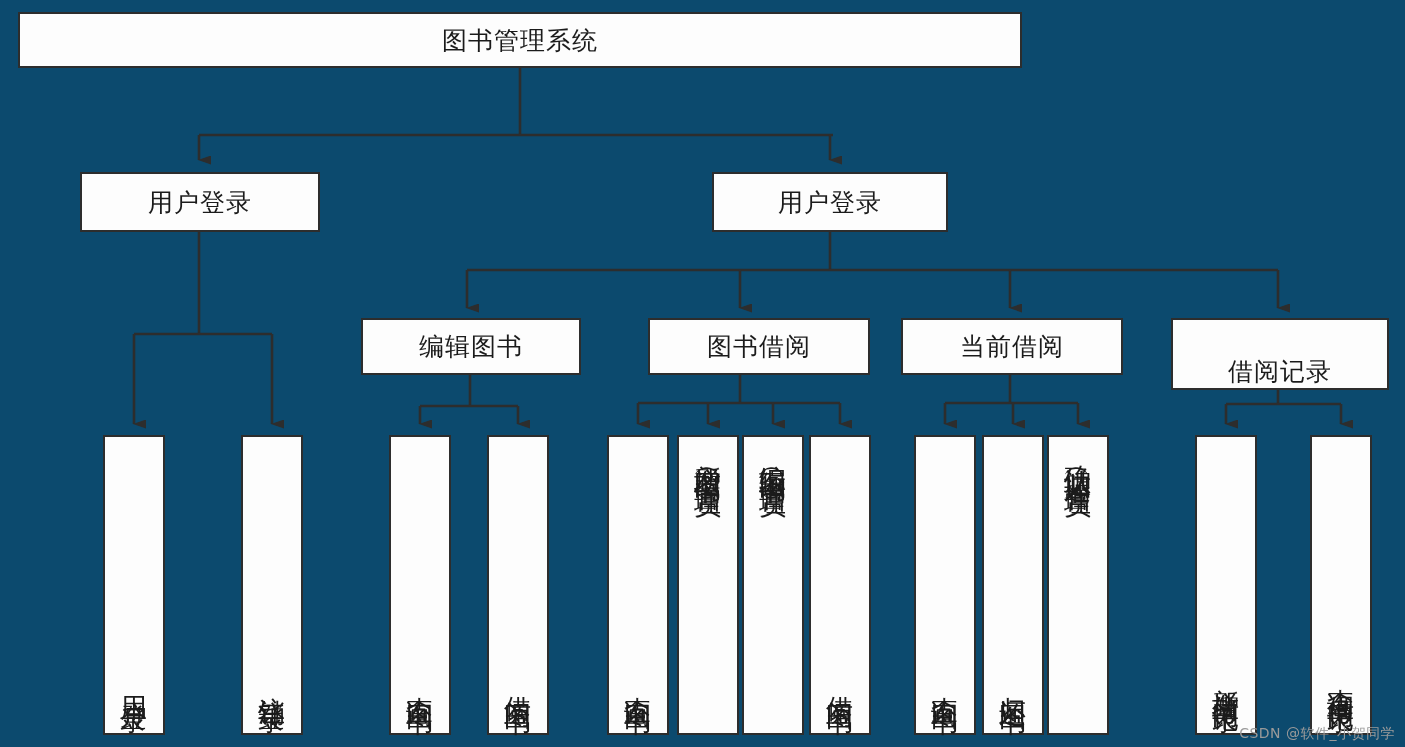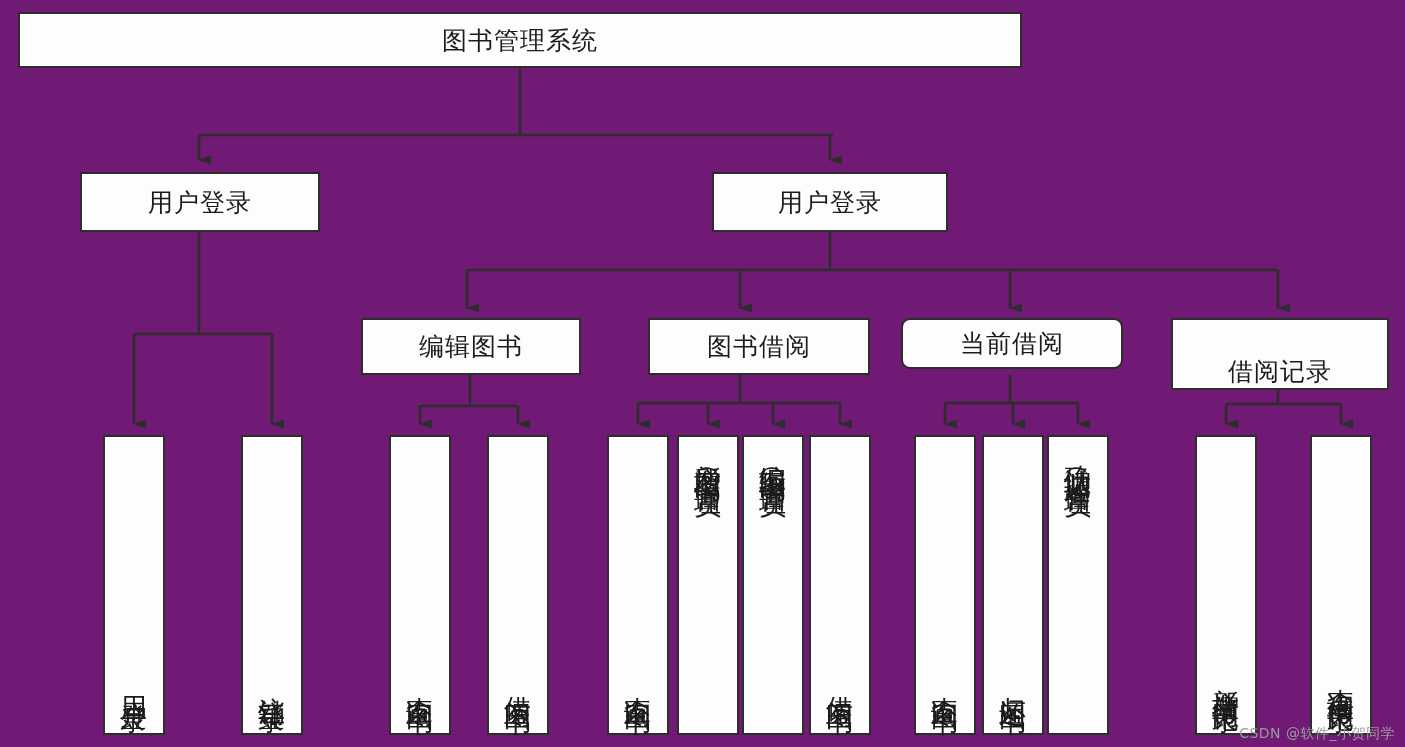--- a/index.html
+++ b/index.html
@@ -4,21 +4,21 @@
 <style>
   html, body {
     margin: 0;
     padding: 0;
     background: #ffffff;
   }
   #stage {
     position: relative;
     width: 1405px;
     height: 747px;
-    background: #701a75;
+    background: #0c4a6e;
     font-family: "DejaVu Sans", "Liberation Sans", sans-serif;
     overflow: hidden;
     text-decoration: underline;
   }
   svg#wires {
     position: absolute;
     left: 0;
     top: 0;
     width: 1405px;
     height: 747px;
@@ -131,21 +131,21 @@
   <div class="node h" style="left:712px; top:172px; width:236px; height:60px;">
     <span>用户登录</span>
   </div>
 
   <div class="node h" style="left:361px; top:318px; width:220px; height:57px;">
     <span>编辑图书</span>
   </div>
   <div class="node h" style="left:632px; top:318px; width:222px; height:57px;margin-left:16px;">
     <span>图书借阅</span>
   </div>
-  <div class="node h" style="left:901px; top:318px; width:222px; height:51px;border-radius:9px;">
+  <div class="node h" style="left:901px; top:318px; width:222px; height:57px;">
     <span>当前借阅</span>
   </div>
   <div class="node h" style="left:1171px; top:318px; width:218px; height:72px;align-items:flex-end;">
     <span>借阅记录</span>
   </div>
 
   <div class="node v endalign" style="left:103px; top:435px; width:62px; height:300px;">
     <span class="vtext">用户登录</span>
   </div>
   <div class="node v endalign" style="left:241px; top:435px; width:62px; height:300px;">

